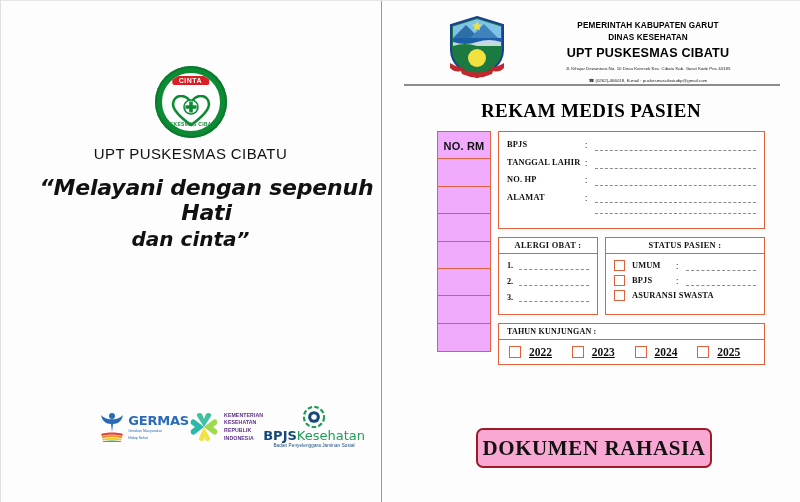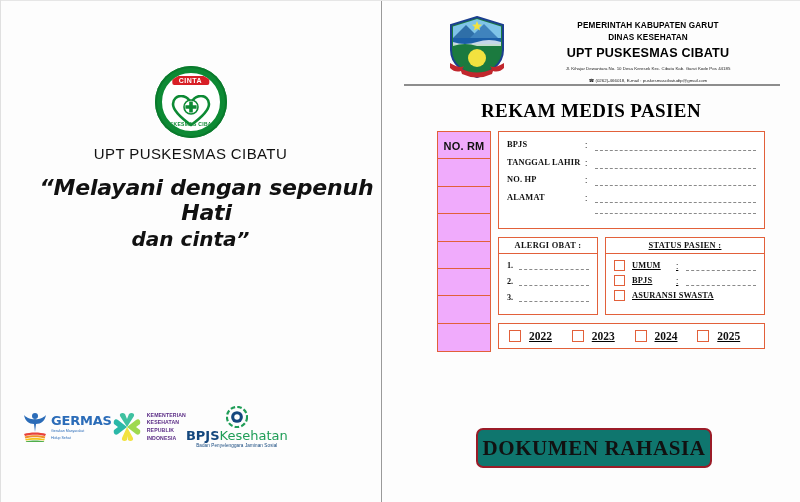--- a/index.html
+++ b/index.html
@@ -64,22 +64,22 @@
   .motto{
     position:absolute;left:0;top:175px;width:381px;text-align:center;
     color:#111;font-weight:bold;font-style:italic;
     font-family:"DejaVu Sans", sans-serif;
   }
   .motto .l1{font-size:22px;display:block;letter-spacing:-.2px;padding-left:32px;}
   .motto .l2{font-size:20px;display:block;margin-top:2px;}
 
   .bottom-logos{
     position:absolute;left:0;top:392px;width:381px;height:70px;
-    display:flex;align-items:center;justify-content:flex-start;
-    padding:0 22px;box-sizing:border-box;
+    display:flex;align-items:center;justify-content:flex-end;
+    padding:0 16px;box-sizing:border-box;
   }
   
   .germas{display:flex;align-items:center;gap:3px;}
   .germas-mark{width:26px;height:30px;position:relative;}
   .germas-text .g1{
     font-size:13px;font-weight:bold;color:#2b6cb8;letter-spacing:-.2px;
     font-family:"DejaVu Sans",sans-serif;line-height:1;
   }
   .germas-text .g2{
     font-size:3.6px;color:#2b6cb8;line-height:1.25;margin-top:2px;
@@ -147,21 +147,21 @@
   }
   .fld-colon{width:10px;flex:none;font-size:8.4px;color:#111;padding-top:1px;}
   .fld-lines{flex:1;}
   .dline{
     border-bottom:1px dashed #8a8a8a;height:11px;
   }
   .dline.tight{height:10px;}
 
   .mid-row{display:flex;margin-top:8px;gap:7px;}
   .alergi-box{width:100px;flex:none;}
-  .status-box{flex:1;text-decoration:underline;}
+  .status-box{flex:1;}
   .box-head{
     border-bottom:1.6px solid #e2603a;text-align:center;
     font-family:"Liberation Serif",serif;
     font-size:8.4px;font-weight:bold;color:#111;padding:3px 0;letter-spacing:.3px;
   }
   .box-body{padding:6px 8px 6px 8px;}
   .al-item{display:flex;align-items:flex-end;margin-bottom:6px;}
   .al-num{width:12px;flex:none;font-family:"Liberation Serif",serif;
     font-size:8.2px;font-weight:bold;color:#111;}
   .al-line{flex:1;border-bottom:1px dashed #8a8a8a;height:9px;}
@@ -191,21 +191,21 @@
   .yr .chk{width:12px;height:12px;margin-right:8px;}
   .yr-label{
     font-family:"Liberation Serif",serif;
     font-size:11.5px;font-weight:bold;color:#111;
   }
 
   .stamp{
     position:absolute;left:94px;top:428px;width:232px;height:36px;
     border:2px solid #9b1c28;border-radius:7px;
     display:flex;align-items:center;justify-content:center;
-    background:#0f766e;
+    background:#f9a8d4;
   }
   .stamp-text{
     font-family:"Liberation Serif",serif;
     font-size:21px;font-weight:bold;color:#111;letter-spacing:.6px;
   }
 </style>
 </head>
 <body>
 
 <div class="sheet">
@@ -408,20 +408,21 @@
                   <div class="chk"></div>
                   <div class="st-label">ASURANSI SWASTA</div>
                 </div>
 
               </div>
             </div>
 
           </div>
 
           <div class="box tahun-box">
+            <div class="tahun-head">TAHUN KUNJUNGAN :</div>
             <div class="tahun-body">
               <div class="yr">
                 <div class="chk"></div>
                 <div class="yr-label">2022</div>
               </div>
               <div class="yr">
                 <div class="chk"></div>
                 <div class="yr-label">2023</div>
               </div>
               <div class="yr">

